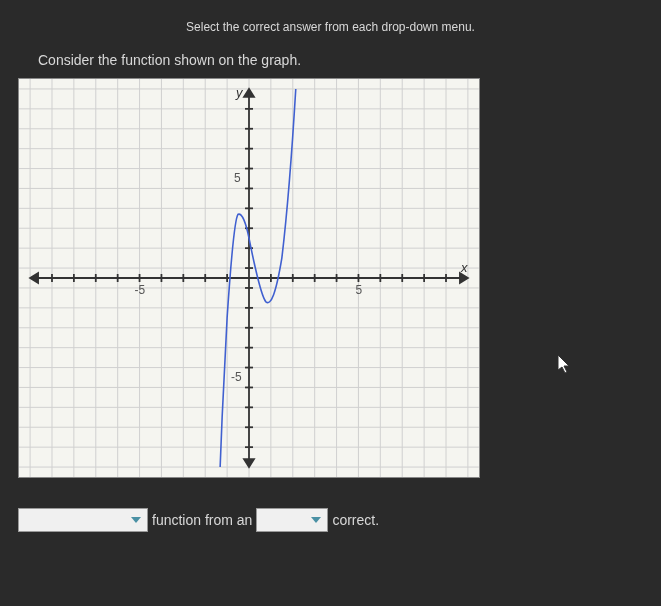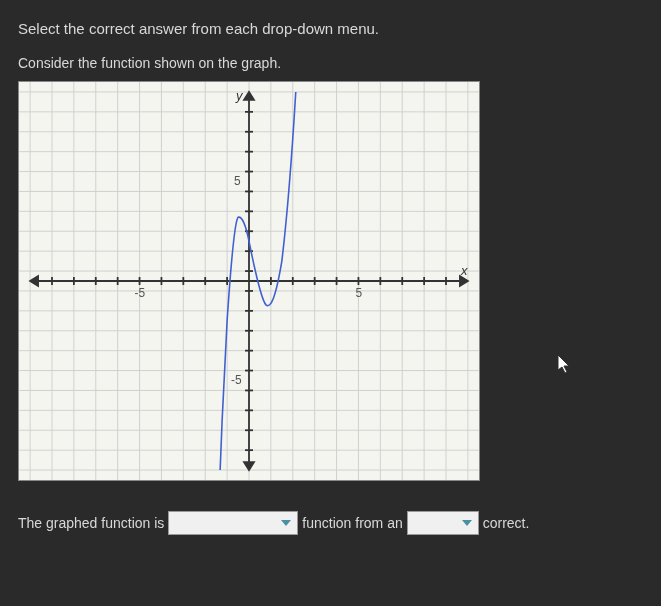--- a/index.html
+++ b/index.html
@@ -10,27 +10,29 @@
     body {
       background: #2a2a2a;
       font-family: Arial, sans-serif;
       color: #d8d8d8;
       width: 661px;
       height: 606px;
       padding: 20px 18px;
       position: relative;
     }
     .instruction {
-      font-size: 15px;
+      font-size: 12px;
       margin-bottom: 18px;
       font-weight: 500;
+      text-align: center;
     }
     .subheading {
       font-size: 14px;
       margin-bottom: 10px;
+      margin-left: 20px;
     }
     .graph-container {
       background: #f5f5f0;
       width: 462px;
       height: 400px;
       position: relative;
       border: 1px solid #888;
     }
     .graph-svg {
       width: 100%;
@@ -191,21 +193,20 @@
              L 209 240
              C 213 180, 217 140, 220 136
              C 224 134, 228 145, 231 160
              C 236 185, 243 218, 248 224
              C 253 228, 258 216, 264 180
              C 270 130, 275 60, 278 10" fill="none" stroke="#4060d0" stroke-width="1.6"></path>
   </svg>
 </div>
 
 <div class="answer-row">
-  <span>The graphed function is</span>
   <div class="dropdown dropdown-1">
     <span class="dropdown-arrow"></span>
   </div>
   <span>function from an</span>
   <div class="dropdown dropdown-2">
     <span class="dropdown-arrow"></span>
   </div>
   <span>correct.</span>
 </div>
 

